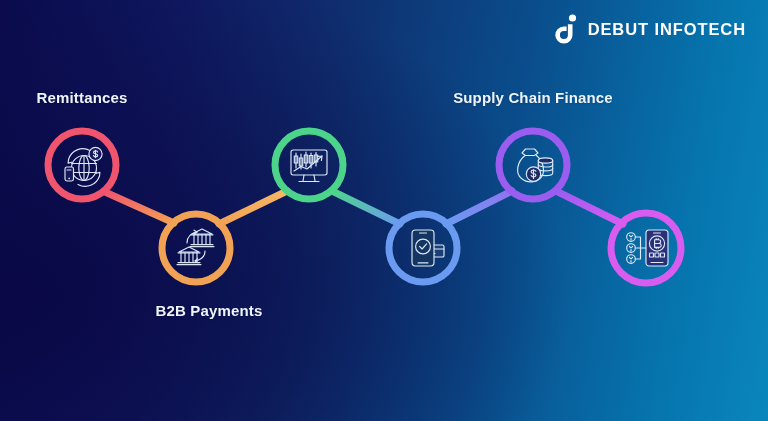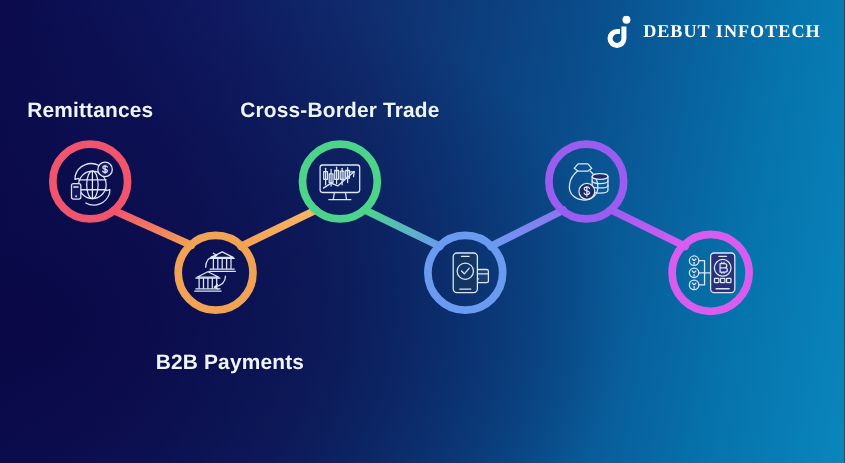--- a/index.html
+++ b/index.html
@@ -34,37 +34,37 @@
     height: 30px;
     position: relative;
     display: block;
   }
   #logo .logo-text {
     color: #ffffff;
     font-size: 16.5px;
     font-weight: 700;
     letter-spacing: 0.9px;
     white-space: nowrap;
-    font-family: Liberation Serif, serif;
+    font-family: Liberation Sans, sans-serif;
   }
 
   
   #canvas {
     position: absolute;
     inset: 0;
     width: 768px;
     height: 421px;
     z-index: 2;
   }
 
   
   .node-label {
     position: absolute;
     color: #eef4fb;
-    font-size: 19px;
+    font-size: 15px;
     font-weight: 600;
     letter-spacing: 0.15px;
     line-height: 1.32;
     text-align: left;
     white-space: pre-line;
     transform: translateX(-50%);
     z-index: 5;
     text-shadow: 0 1px 2px rgba(0,0,0,0.18);
   }
 </style>
@@ -250,20 +250,20 @@
           <circle cx="-15" cy="11" r="4.3"></circle>
           <path d="M-16.6 9.4 l1.2 1.2 M-13.4 9.4 l-1.2 1.2 M-15 12.6 v1.4"></path>
           <path d="M-10.5 -11 h5 v11 M-10.5 0 h5 M-10.5 11 h5 v-11 M-5.5 0 h5.5"></path>
         </g>
       </g>
     </g>
   </svg>
 
   <div class="node-label" style="left:82px; top:88px;">Remittances</div>
 
-  <div class="node-label" style="left:201px; top:317px;padding-left:16px;">B2B Payments</div>
-
-  <div class="node-label" style="left:309px; top:88px;">Cross-Border Trade</div>
-
-
+  <div class="node-label" style="left:201px; top:301px;padding-left:16px;">B2B Payments</div>
+
+
+
+  <div class="node-label" style="left:533px; top:88px;">Supply Chain Finance</div>
 
 
 </div>
 
 </body></html>

